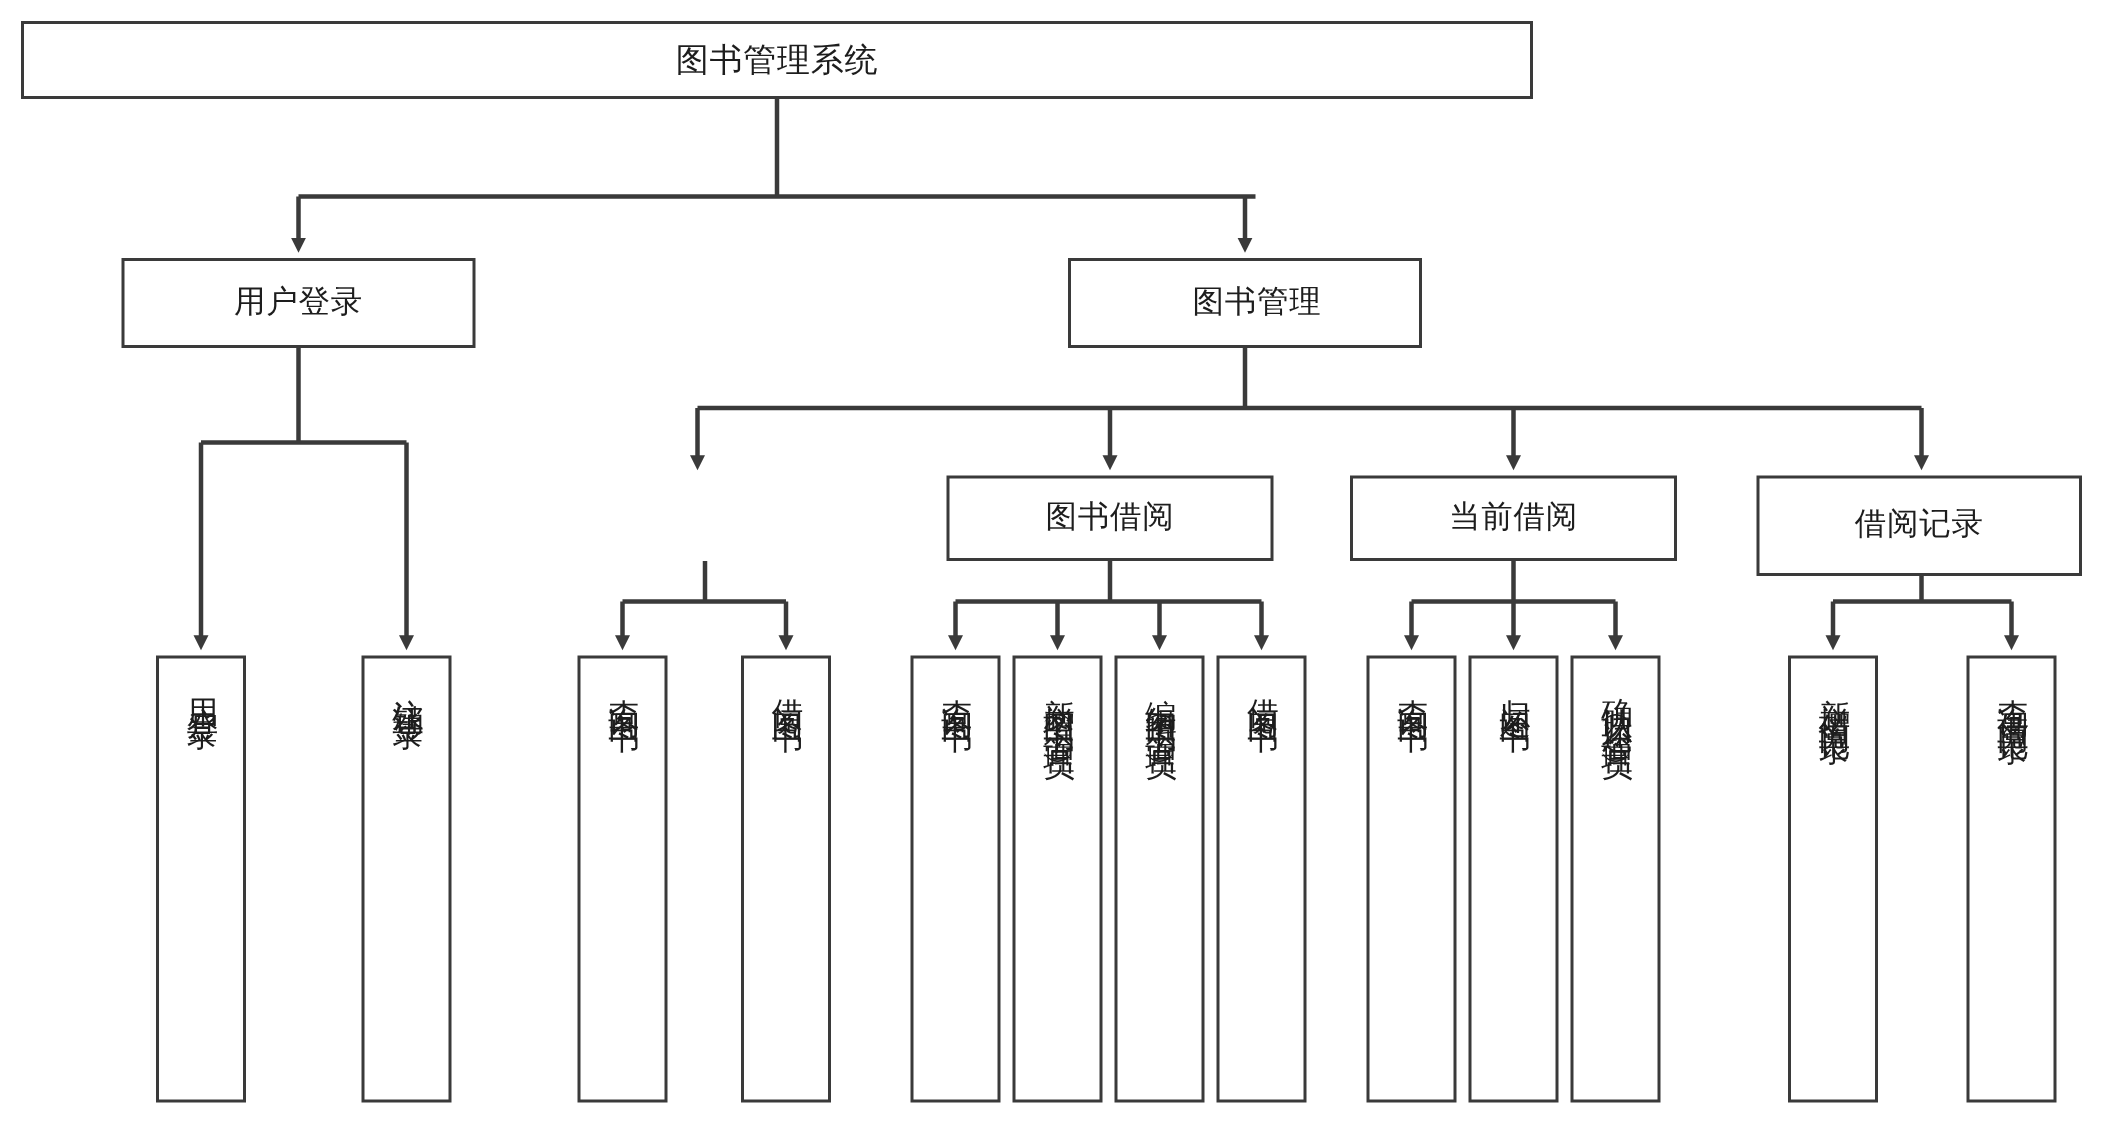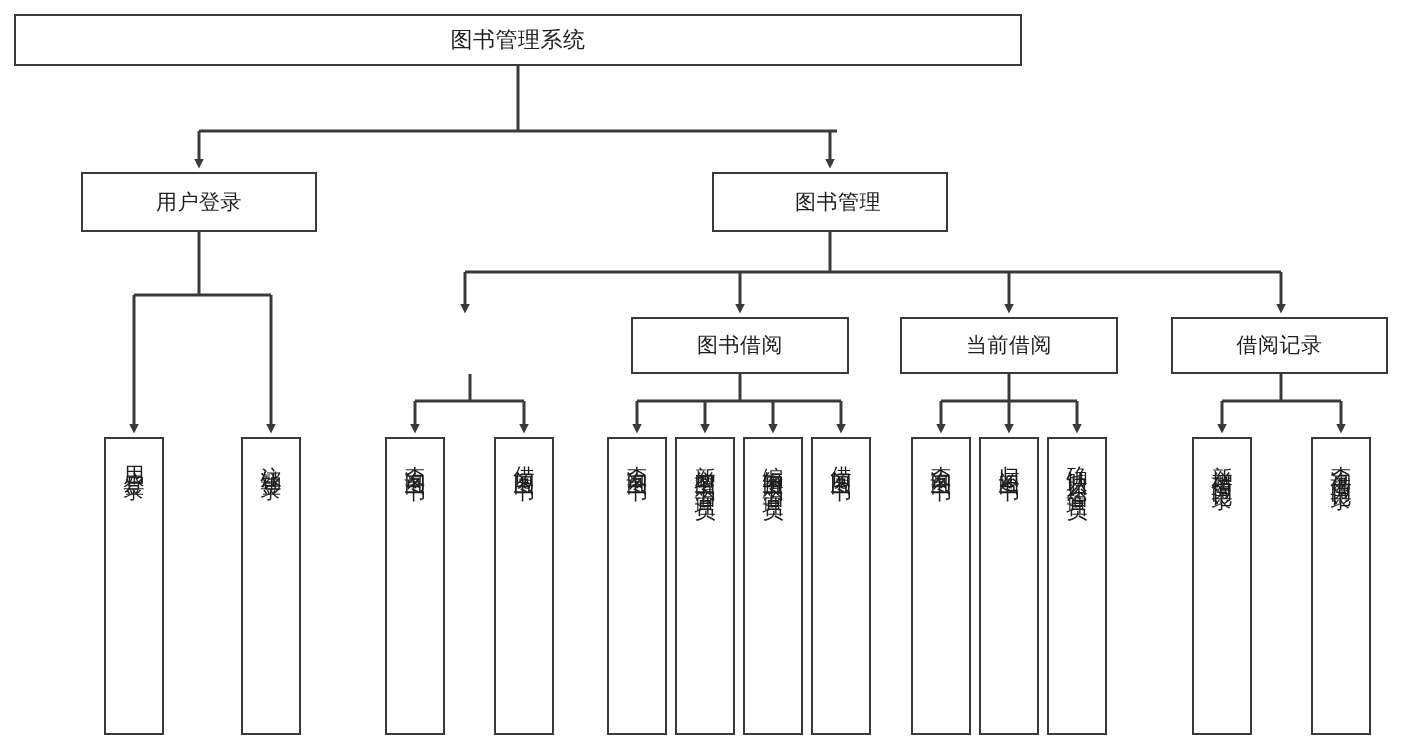--- a/index.html
+++ b/index.html
@@ -136,21 +136,21 @@
 
 
   <div class="node horiz" style="left:631px;top:317px;width:218px;height:57px;">
     <span class="label">图书借阅</span>
   </div>
 
   <div class="node horiz" style="left:900px;top:317px;width:218px;height:57px;">
     <span class="label">当前借阅</span>
   </div>
 
-  <div class="node horiz" style="left:1171px;top:317px;width:217px;height:57px;">
+  <div class="node horiz" style="left:1171px;top:317px;width:217px;height:67px;">
     <span class="label">借阅记录</span>
   </div>
 
   <div class="node vert" style="left:104px;top:437px;width:60px;height:298px;">
     <span class="label">用户登录</span>
   </div>
 
   <div class="node vert" style="left:241px;top:437px;width:60px;height:298px;">
     <span class="label">注销登录</span>
   </div>

